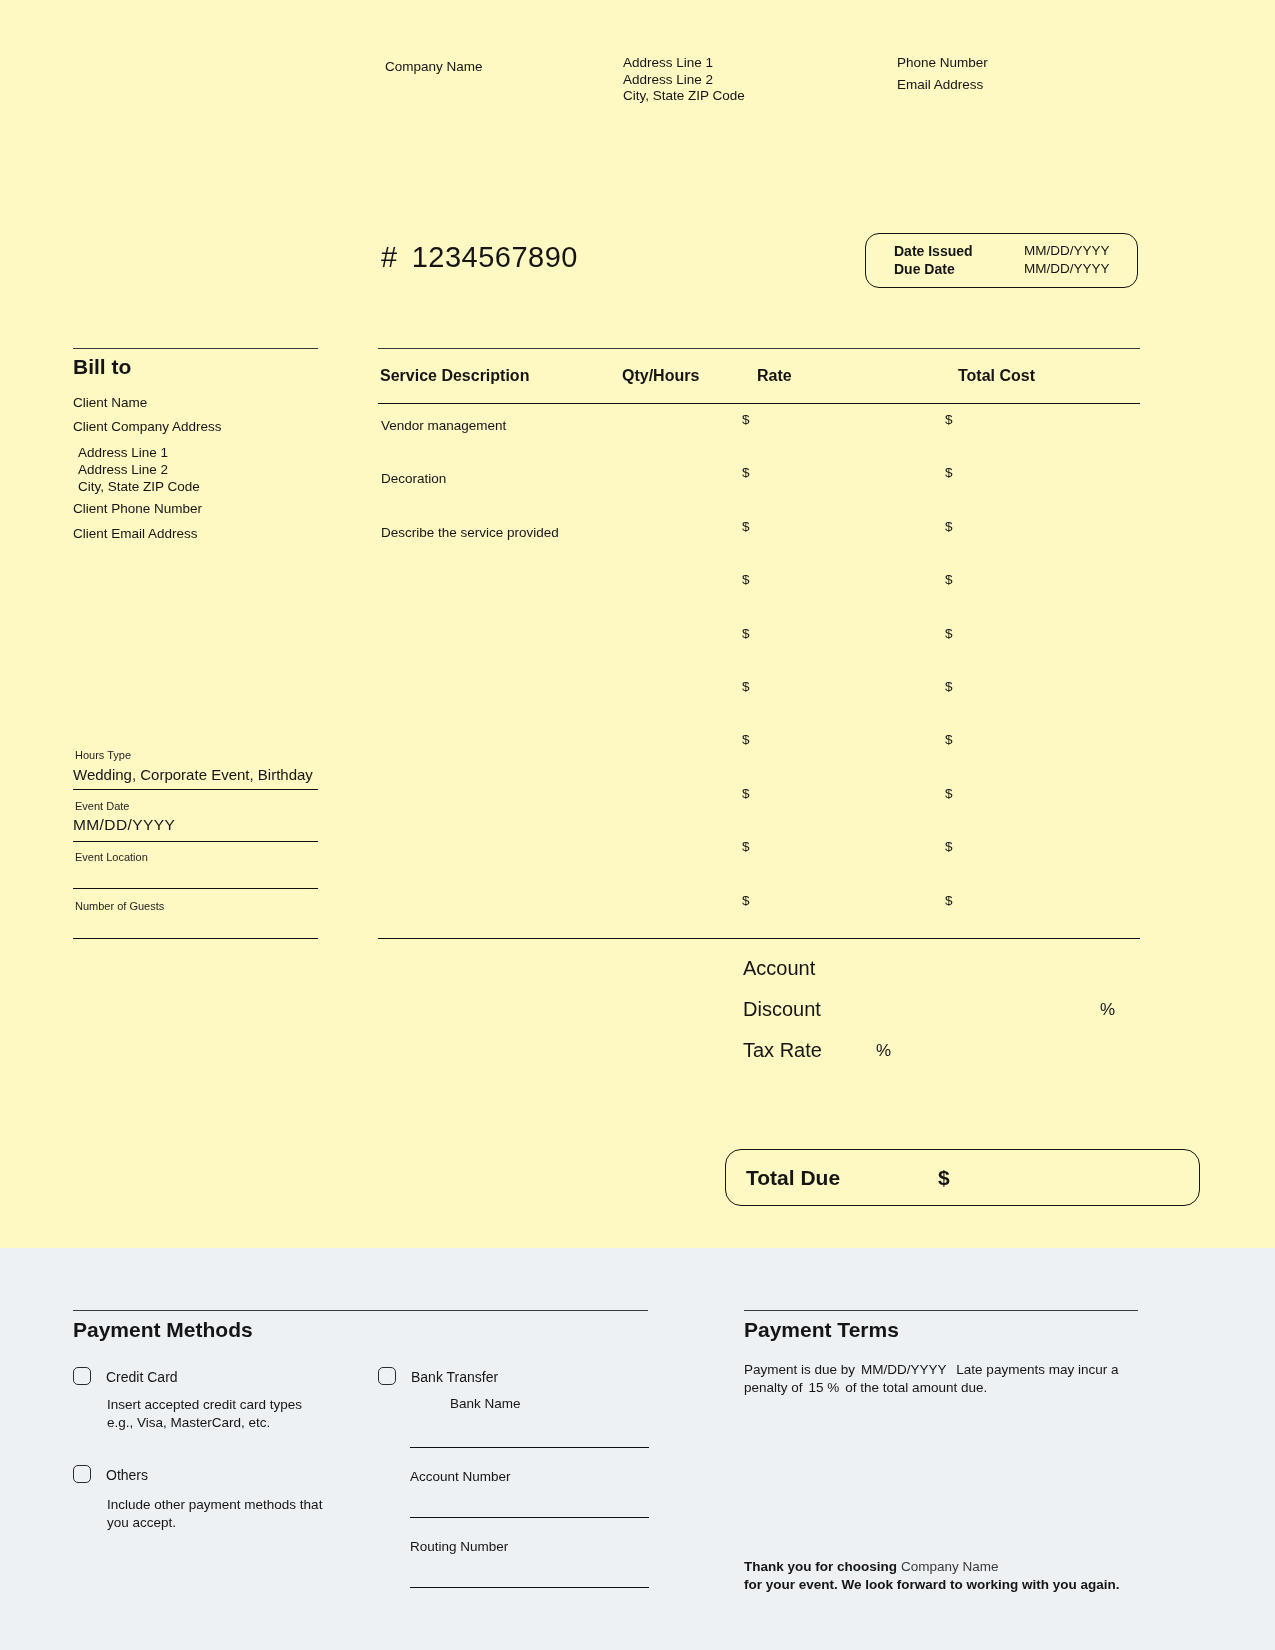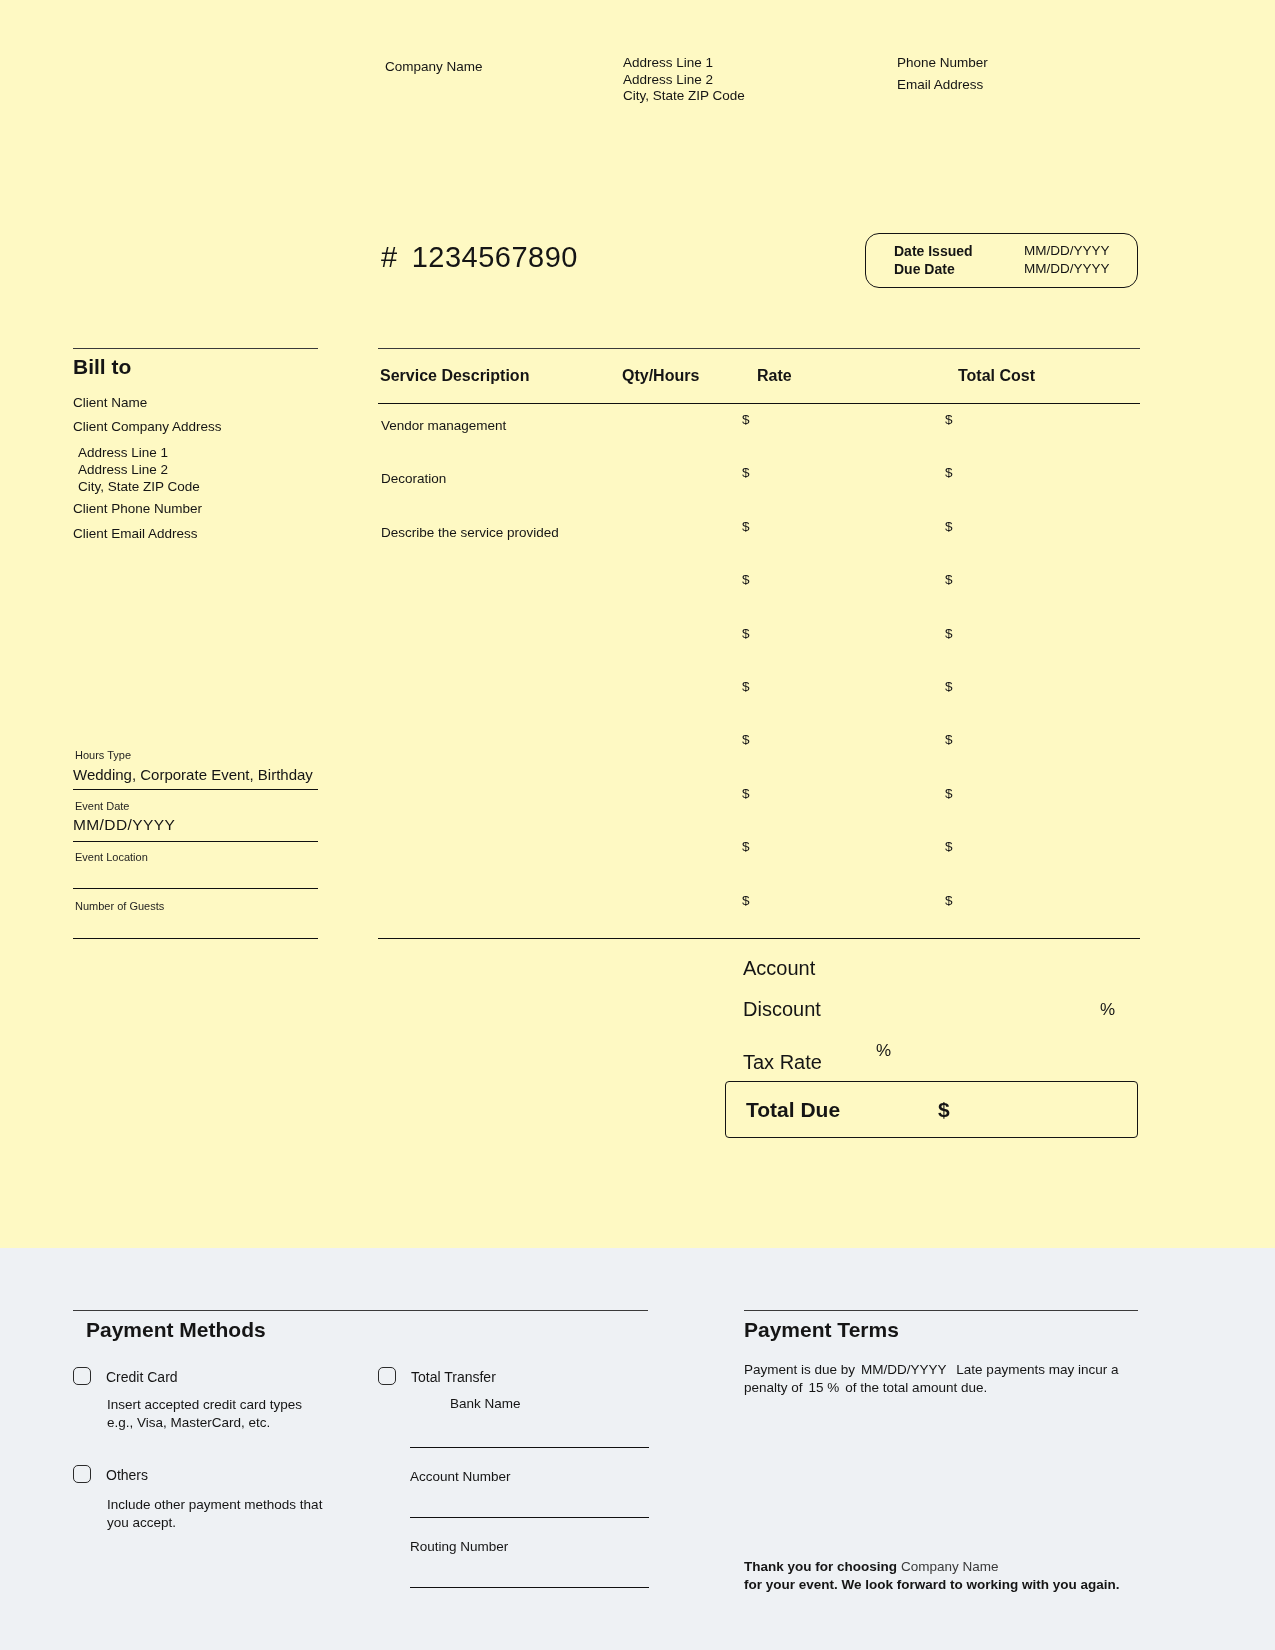--- a/index.html
+++ b/index.html
@@ -67,32 +67,32 @@
   .t-desc { position:absolute; left:3px;  top:14px; font-size:13.5px; }
   .t-rate { position:absolute; left:364px; top:8px; font-size:13.5px; }
   .t-total{ position:absolute; left:567px; top:8px; font-size:13.5px; }
   .table-bottomline { left:378px; top:938px; width:762px; }
 
   
   .big { font-size:20px; }
   .subtotal-label { left:743px; top:957px; }
   .discount-label { left:743px; top:998px; }
   .discount-pct   { left:1100px; top:1000px; font-size:17px; }
-  .tax-label      { left:743px; top:1039px;margin-top:12px; }
+  .tax-label      { left:743px; top:1039px; }
   .tax-pct        { left:876px;  top:1041px; font-size:17px; }
 
   
-  .totaldue-box { left:725px; top:1081px; width:413px; height:57px; border:1.8px solid #141414; border-radius:4px; box-sizing:border-box; }
+  .totaldue-box { left:725px; top:1149px; width:475px; height:57px; border:1.8px solid #141414; border-radius:16px; box-sizing:border-box; }
   .totaldue-label { position:absolute; left:20px;  top:16px; font-size:21px; font-weight:bold; }
   .totaldue-cur   { position:absolute; left:212px; top:16px; font-size:21px; font-weight:bold; }
 
   
   .footer { position:absolute; left:0; top:1248px; width:1275px; height:402px; background:#eef1f4; }
   .pm-divider  { left:73px;  top:62px; width:575px; }
-  .pm-heading  { left:73px;  top:70px; font-size:21px; font-weight:bold;margin-left:13px; }
+  .pm-heading  { left:73px;  top:70px; font-size:21px; font-weight:bold; }
   .checkbox { position:absolute; width:18px; height:18px; border:1.7px solid #2b2b2b; border-radius:5px; box-sizing:border-box; background:transparent; }
   .cc-checkbox  { left:73px;  top:119px; }
   .cc-label     { left:106px; top:121px; font-size:14px; }
   .cc-desc      { left:107px; top:148px; line-height:17.5px; }
   .others-checkbox { left:73px;  top:217px; }
   .others-label    { left:106px; top:219px; font-size:14px; }
   .others-desc     { left:107px; top:248px; line-height:17.5px; }
   .bt-checkbox  { left:378px; top:119px; }
   .bt-label     { left:411px; top:121px; font-size:14px; }
   .bank-name-label  { left:410px; top:148px;margin-left:40px; }
@@ -245,21 +245,21 @@
     </div>
 
     <span class="checkbox others-checkbox"></span>
     <div class="abs others-label">Others</div>
     <div class="abs small others-desc">
       <div>Include other payment methods that</div>
       <div>you accept.</div>
     </div>
 
     <span class="checkbox bt-checkbox"></span>
-    <div class="abs bt-label">Total Transfer</div>
+    <div class="abs bt-label">Bank Transfer</div>
     <div class="abs small bank-name-label">Bank Name</div>
     <div class="underln bank-name-line"></div>
     <div class="abs small acct-label">Account Number</div>
     <div class="underln acct-line"></div>
     <div class="abs small routing-label">Routing Number</div>
     <div class="underln routing-line"></div>
 
     <div class="divider pt-divider"></div>
     <div class="abs pt-heading">Payment Terms</div>
     <p class="abs pt-body"><span>Payment is due by</span><span class="fill-gap">MM/DD/YYYY</span> <span>Late payments may incur a penalty of</span><span class="fill-gap">15 %</span><span>of the total amount due.</span></p>

